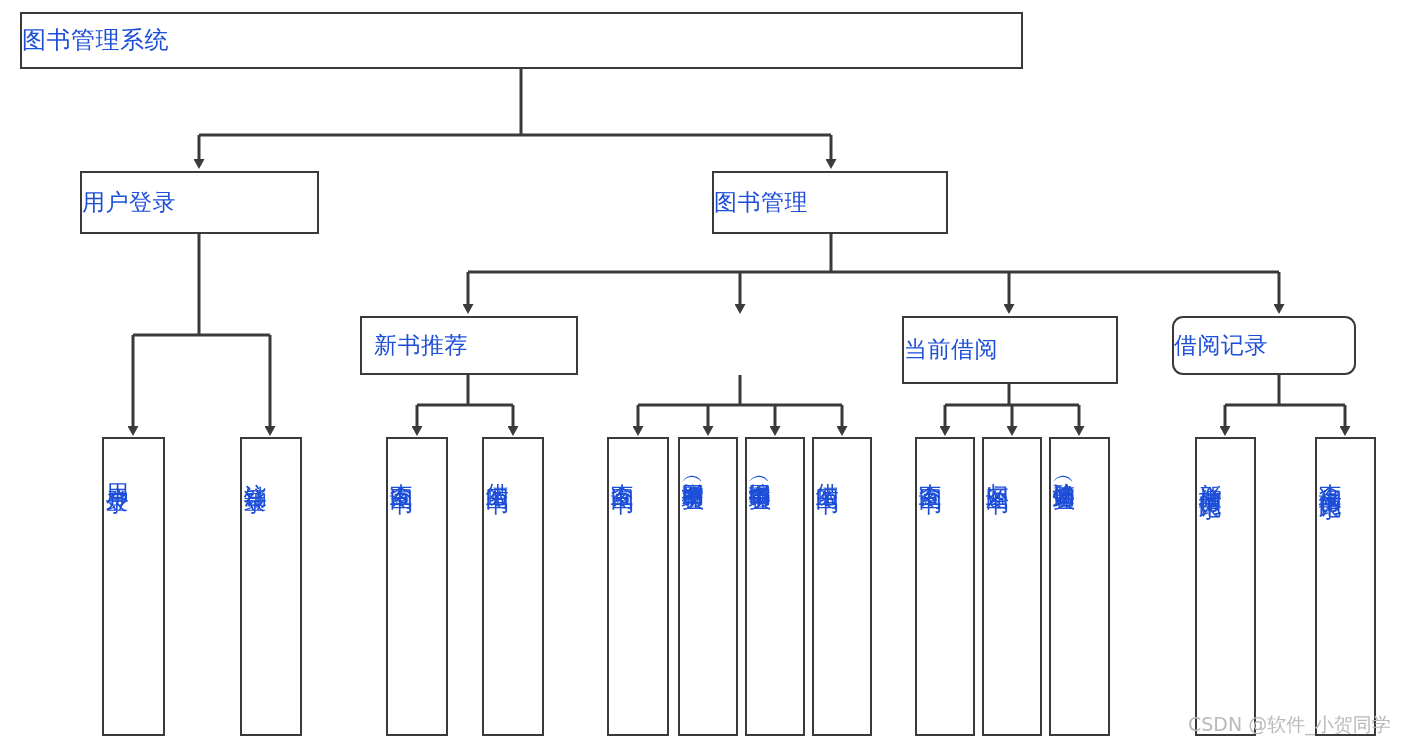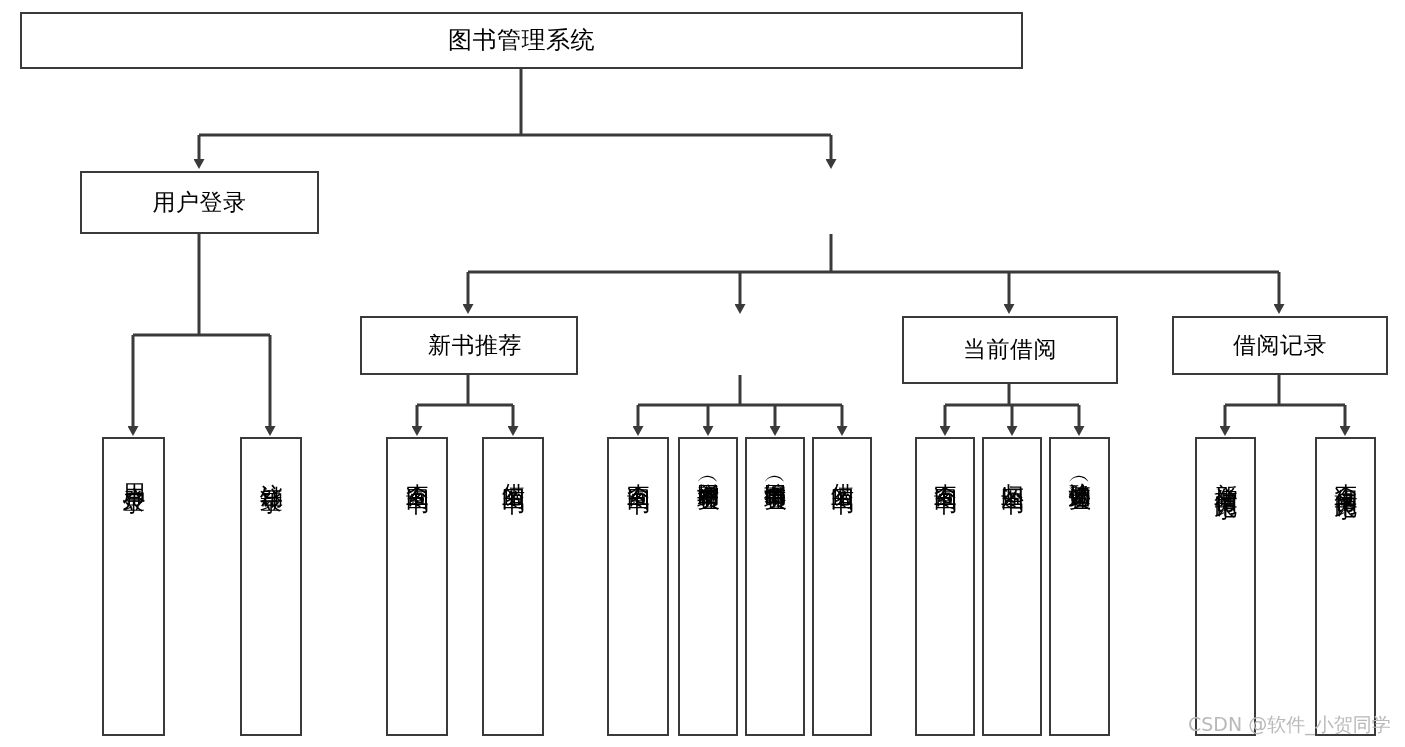--- a/index.html
+++ b/index.html
@@ -26,22 +26,21 @@
     height: 747px;
     pointer-events: none;
   }
   .node {
     position: absolute;
     box-sizing: border-box;
     background: #ffffff;
     border: 2.5px solid #3a3a3a;
     display: flex;
     align-items: center;
-    justify-content: center;
-    color: #000000;
+    color: #1d4ed8;
     z-index: 2;
   }
   .node-label {
     display: block;
     text-align: center;
     line-height: 1.18;
     letter-spacing: 0.5px;
   }
   
   .node.horiz .node-label {
@@ -135,28 +134,31 @@
     </g>
   </svg>
 
   <div class="node horiz root" style="left:20px; top:12px; width:1003px; height:57px;">
     <span class="node-label">图书管理系统</span>
   </div>
 
   <div class="node horiz" style="left:80px; top:171px; width:239px; height:63px;">
     <span class="node-label">用户登录</span>
   </div>
+  <div class="node horiz" style="left:712px; top:171px; width:236px; height:63px;">
+    <span class="node-label">图书管理</span>
+  </div>
 
   <div class="node horiz" style="left:360px; top:316px; width:218px; height:59px;padding-left:12px;">
     <span class="node-label">新书推荐</span>
   </div>
   <div class="node horiz" style="left:902px; top:316px; width:216px; height:68px;">
     <span class="node-label">当前借阅</span>
   </div>
-  <div class="node horiz" style="left:1172px; top:316px; width:216px; height:59px;">
+  <div class="node horiz" style="left:1172px; top:316px; width:184px; height:59px;border-radius:11px;">
     <span class="node-label">借阅记录</span>
   </div>
 
   <div class="node vert" style="left:102px; top:437px; width:63px; height:299px;">
     <span class="node-label">用户登录</span>
   </div>
   <div class="node vert" style="left:240px; top:437px; width:62px; height:299px;">
     <span class="node-label">注销登录</span>
   </div>
 

